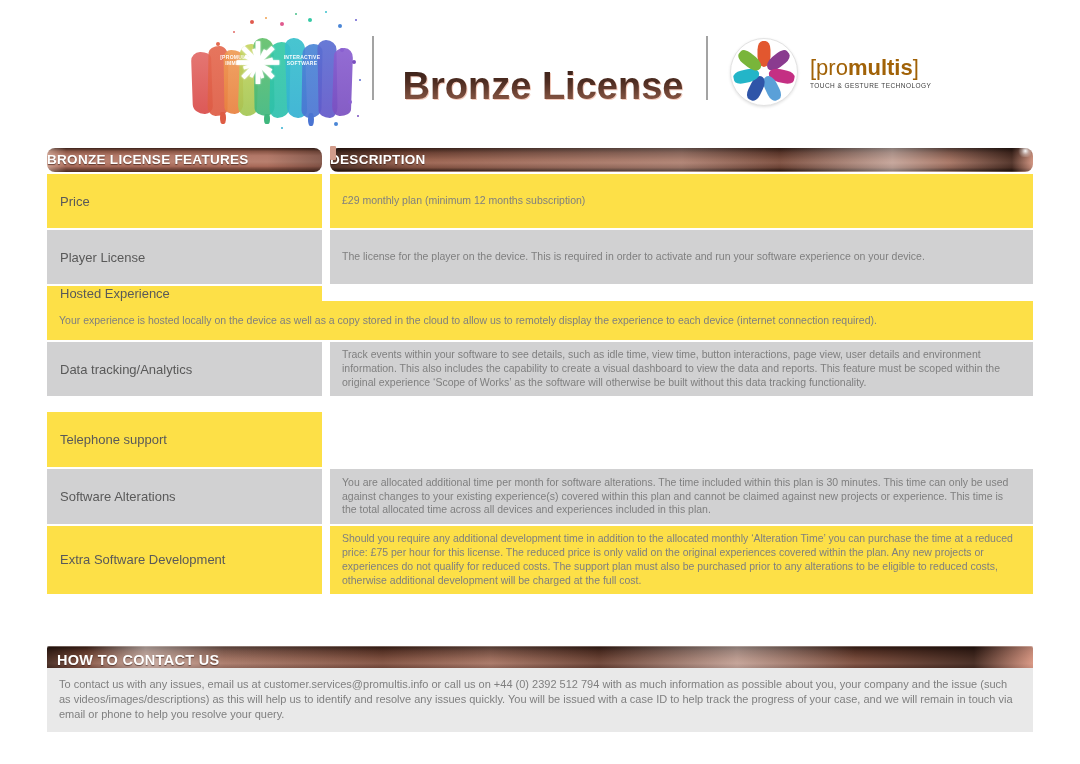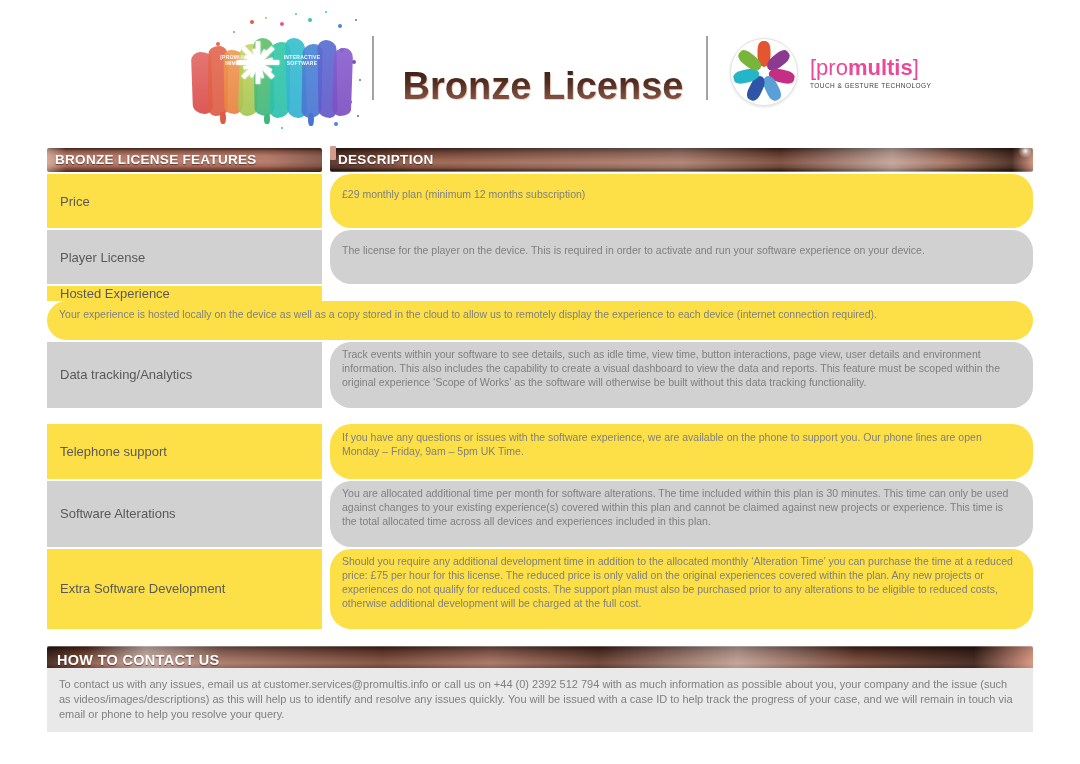--- a/index.html
+++ b/index.html
@@ -60,48 +60,48 @@
   .arm{position:absolute;left:50%;top:50%;width:13px;height:26px;
     border-radius:7px 7px 9px 9px/12px 12px 15px 15px;}
   .arm1{transform:translate(-50%,-50%) rotate(0deg)   translateY(-18px);background:#e2572f;}
   .arm2{transform:translate(-50%,-50%) rotate(51deg)  translateY(-18px);background:#8a3b8f;}
   .arm3{transform:translate(-50%,-50%) rotate(103deg) translateY(-18px);background:#c42f83;}
   .arm4{transform:translate(-50%,-50%) rotate(154deg) translateY(-18px);background:#5aa0d8;}
   .arm5{transform:translate(-50%,-50%) rotate(206deg) translateY(-18px);background:#2f55a8;}
   .arm6{transform:translate(-50%,-50%) rotate(257deg) translateY(-18px);background:#23b5c8;}
   .arm7{transform:translate(-50%,-50%) rotate(309deg) translateY(-18px);background:#79b53a;}
   .brand{margin-left:12px;color:#1a1a1a;}
-  .brand-line{font-size:22px;line-height:24px;color:#ec4899;}
+  .brand-line{font-size:22px;line-height:24px;color:#a16207;}
   .brand-line .bold{font-weight:700;}
   .tagline{font-size:6.5px;letter-spacing:.45px;color:#3c3c3c;margin-top:2px;}
 
   
   .features-table{position:absolute;left:47px;top:148px;width:986px;}
   .thead{display:flex;height:24px;}
   .th{box-sizing:border-box;color:#ffffff;font-size:13.5px;font-weight:700;
-      letter-spacing:.3px;line-height:24px;padding-left:8px;border-radius:2px;
+      letter-spacing:.3px;line-height:24px;padding-left:0;border-radius:8px;
       text-shadow:0 1px 1px rgba(40,15,8,.6);position:relative;}
   .th-left{width:275px;margin-right:8px;
     background:
       linear-gradient(90deg,rgba(255,225,210,.45) 0%,rgba(255,255,255,0) 7%,rgba(0,0,0,0) 80%,rgba(0,0,0,.25) 100%),
       linear-gradient(180deg,#3b221b 0%,#8a5646 14%,#b27868 32%,#b8806f 58%,#a86a59 76%,#6b4034 90%,#4a2a21 100%);}
   .th-right{flex:1;
     background:
       linear-gradient(90deg,rgba(0,0,0,.40) 0%,rgba(0,0,0,0) 12%,rgba(255,255,255,.10) 30%,rgba(255,255,255,.20) 50%,rgba(0,0,0,.18) 64%,rgba(255,255,255,.42) 80%,rgba(255,255,255,.12) 88%,rgba(0,0,0,.45) 97%,rgba(255,190,170,.55) 100%),
       linear-gradient(180deg,#341d16 0%,#6b4032 20%,#96604d 48%,#a06a58 62%,#7e4e3e 82%,#3a211a 94%,#c99f90 100%);}
   .th-right::before{content:"";position:absolute;left:0;top:-2px;width:6px;height:14px;
       background:#d29c8b;border-radius:1px;}
   .th-right::after{content:"";position:absolute;right:2px;top:-1px;width:14px;height:10px;
       background:radial-gradient(circle at 60% 40%,rgba(255,255,255,.95) 0%,rgba(255,255,255,.35) 35%,rgba(255,255,255,0) 70%);}
 
   .trow{display:flex;margin-top:2px;}
   .cell-feature{box-sizing:border-box;width:275px;margin-right:8px;display:flex;align-items:center;
       padding-left:13px;font-size:13px;color:#595959;}
   .cell-desc{box-sizing:border-box;flex:1;display:flex;align-items:center;
-      padding:6px 14px 18px 12px;font-size:10.5px;line-height:1.33;color:#7f7f7f;border-radius:21px;}
+      padding:6px 14px 6px 12px;font-size:10.5px;line-height:1.33;color:#7f7f7f;}
   .row-light .cell-feature,.row-light .cell-desc{background:#fde047;}
   .row-dark  .cell-feature,.row-dark  .cell-desc{background:#d1d1d2;}
   .rh1{min-height:54px;} .rh2{min-height:54px;} .rh3{min-height:54px;flex-direction:column;}
   .rh4{min-height:54px;} .rh5{min-height:55px;margin-top:16px;} .rh6{min-height:55px;} .rh7{min-height:59px;}
 
   
   .contact-bar{position:absolute;left:47px;top:638px;width:986px;height:28px;box-sizing:border-box;
     border-radius:2px;color:#ffffff;font-size:14.5px;font-weight:700;letter-spacing:.3px;
     line-height:28px;padding-left:10px;text-shadow:0 1px 1px rgba(40,15,8,.6);
     background:
@@ -183,21 +183,20 @@
     <div class="trow row-light rh3">
       <div class="cell-feature">Hosted Experience</div>
       <div class="cell-desc">Your experience is hosted locally on the device as well as a copy stored in the cloud to allow us to remotely display the experience to each device (internet connection required).</div>
     </div>
     <div class="trow row-dark rh4">
       <div class="cell-feature">Data tracking/Analytics</div>
       <div class="cell-desc">Track events within your software to see details, such as idle time, view time, button interactions, page view, user details and environment information. This also includes the capability to create a visual dashboard to view the data and reports. This feature must be scoped within the original experience ‘Scope of Works’ as the software will otherwise be built without this data tracking functionality.</div>
     </div>
     <div class="trow row-light rh5">
       <div class="cell-feature">Telephone support</div>
-      <div class="cell-desc">If you have any questions or issues with the software experience, we are available on the phone to support you. Our phone lines are open Monday – Friday, 9am – 5pm UK Time.</div>
     </div>
     <div class="trow row-dark rh6">
       <div class="cell-feature">Software Alterations</div>
       <div class="cell-desc">You are allocated additional time per month for software alterations. The time included within this plan is 30 minutes. This time can only be used against changes to your existing experience(s) covered within this plan and cannot be claimed against new projects or experience. This time is the total allocated time across all devices and experiences included in this plan.</div>
     </div>
     <div class="trow row-light rh7">
       <div class="cell-feature">Extra Software Development</div>
       <div class="cell-desc">Should you require any additional development time in addition to the allocated monthly ‘Alteration Time’ you can purchase the time at a reduced price: £75 per hour for this license. The reduced price is only valid on the original experiences covered within the plan. Any new projects or experiences do not qualify for reduced costs. The support plan must also be purchased prior to any alterations to be eligible to reduced costs, otherwise additional development will be charged at the full cost.</div>
     </div>
   </section>

